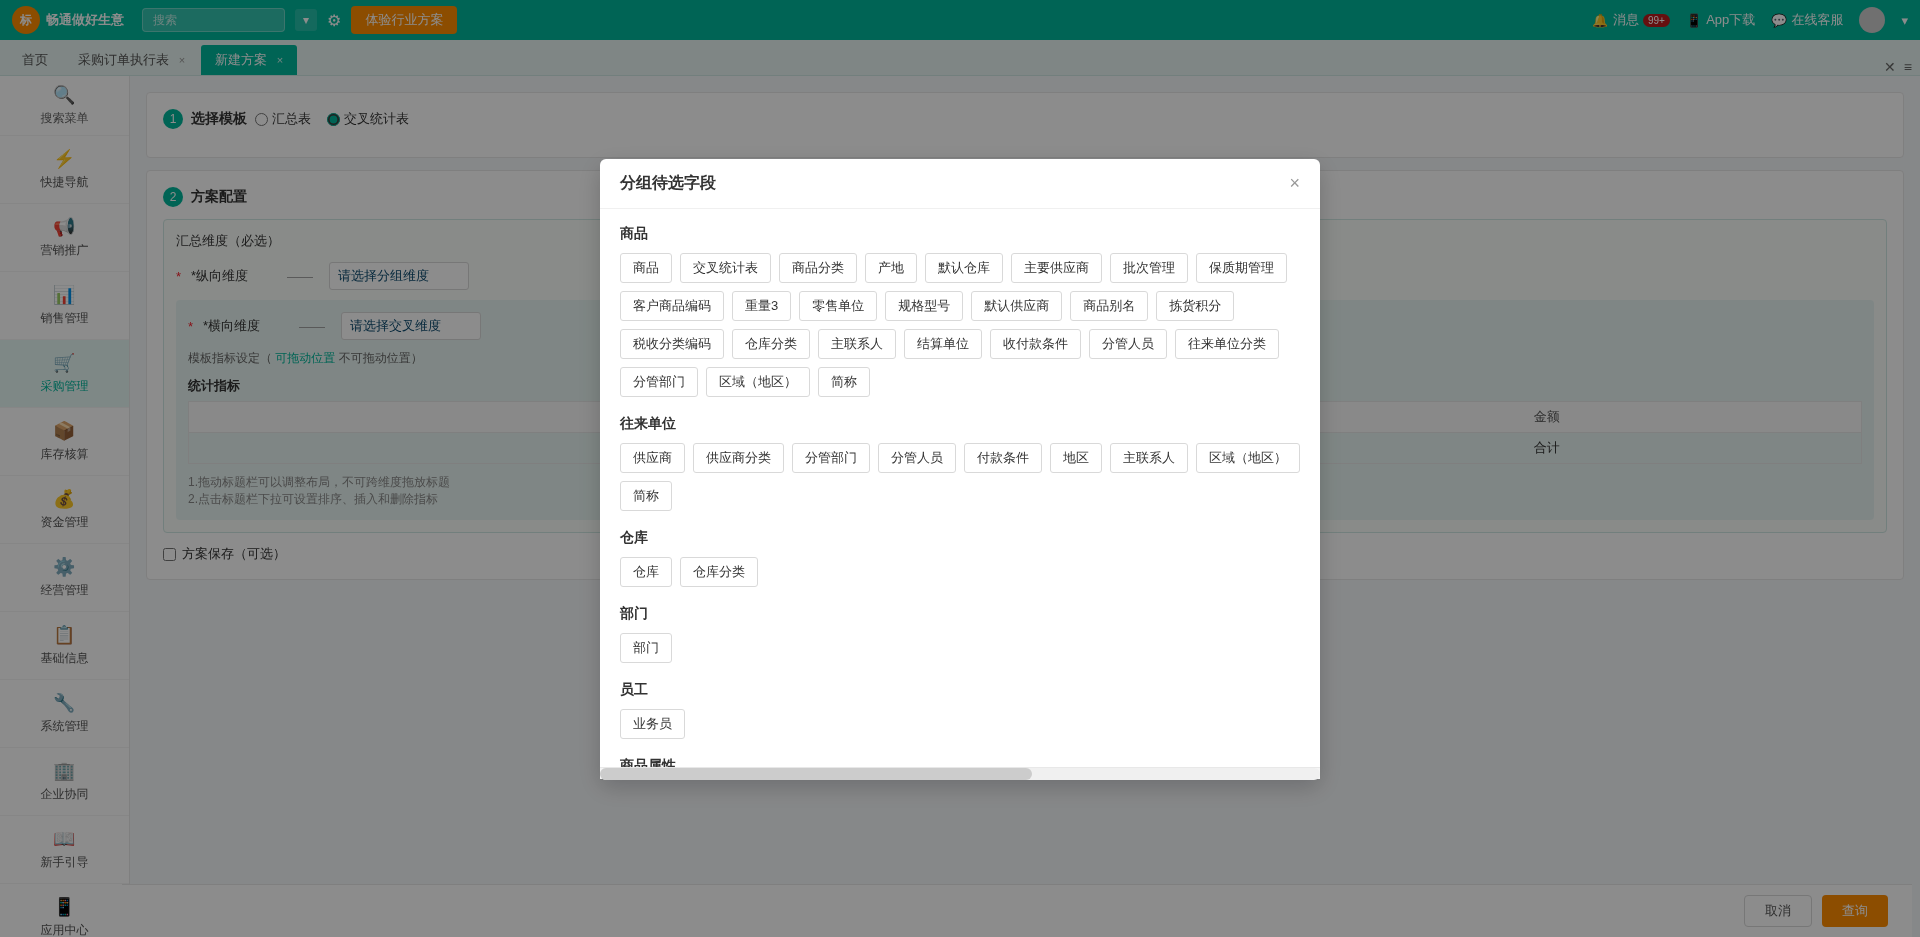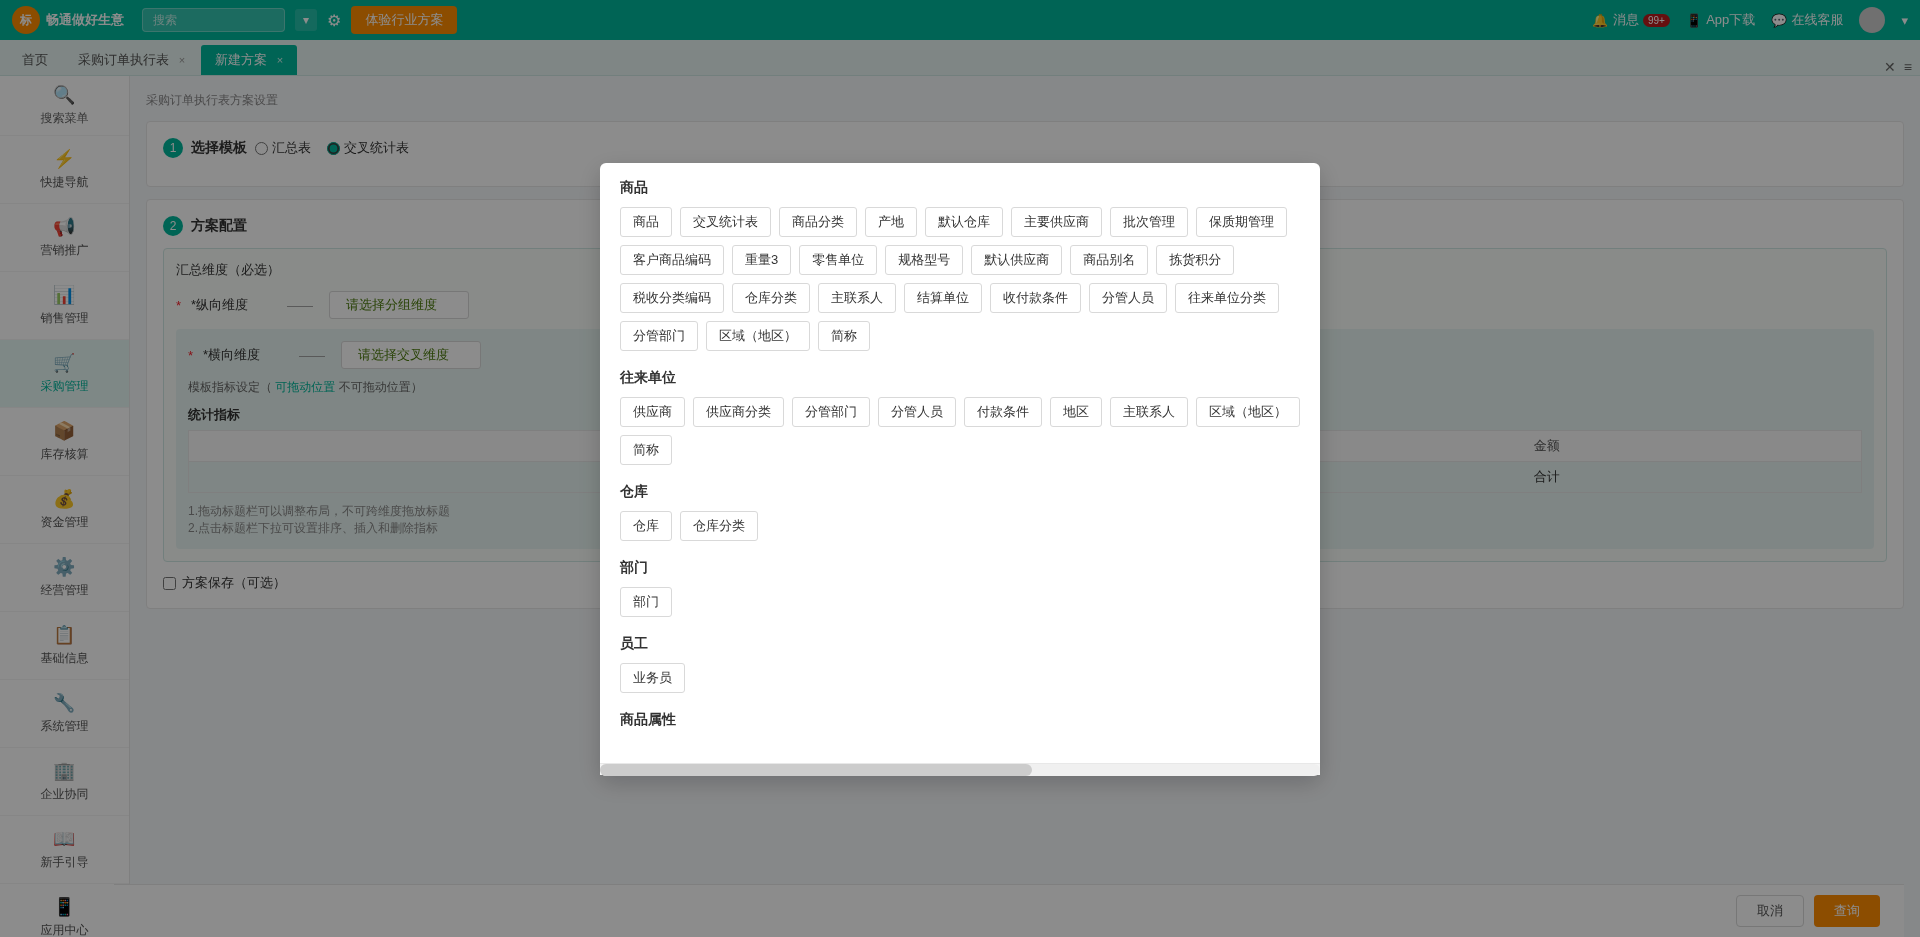--- a/index.html
+++ b/index.html
@@ -189,23 +189,23 @@
       display: flex;
       align-items: center;
       margin-bottom: 10px;
       gap: 8px;
     }
     .dim-label { font-size: 13px; color: #333; min-width: 80px; }
     .dim-arrow { color: #999; margin: 0 8px; }
     .dim-select {
       border: 1px solid #d9d9d9;
       border-radius: 3px;
-      padding: 4px 16px;
+      padding: 4px 8px;
       font-size: 13px;
-      color: #4d7c0f;
+      color: #0c4a6e;
       min-width: 140px;
       background: white;
       cursor: pointer;
     }
     .required { color: #f5222d; margin-right: 2px; }
 
     
     .modal-overlay {
       position: fixed;
       top: 0; left: 0; right: 0; bottom: 0;
@@ -274,21 +274,21 @@
     .modal-scrollbar-area {
       height: 12px;
       background: #f5f5f5;
       border-top: 1px solid #e8e8e8;
     }
 
     
     .bottom-bar {
       position: fixed;
       bottom: 0;
-      right: 16px;
+      right: 8px;
       width: calc(100% - 130px);
       padding: 10px 24px;
       background: white;
       border-top: 1px solid #e8e8e8;
       display: flex;
       justify-content: flex-end;
       gap: 10px;
       z-index: 100;
     }
     .btn-cancel {
@@ -439,21 +439,20 @@
       <span>新手引导</span>
     </div>
     <div class="sidebar-item">
       <span class="sidebar-icon">📱</span>
       <span>应用中心</span>
     </div>
 
   </div>
 
   <div class="content-area">
-    <div class="breadcrumb">采购订单执行表方案设置</div>
 
     <div class="form-section">
       <div class="section-header">
         <div class="step-badge">1</div>
         <span class="section-title">选择模板</span>
         <div class="radio-group">
           <label class="radio-option">
             <input type="radio" name="template" style="">
             <span>汇总表</span>
           </label>
@@ -523,20 +522,24 @@
       <div style="display:flex; align-items:center; gap:6px; margin-top:12px;">
         <input type="checkbox" style="">
         <span>方案保存（可选）</span>
       </div>
     </div>
   </div>
 </div>
 
 <div class="modal-overlay">
   <div class="modal">
+    <div class="modal-header">
+      <span class="modal-title">分组待选字段</span>
+      <button class="modal-close">×</button>
+    </div>
     <div class="modal-body">
 
       <div class="field-group">
         <div class="field-group-title">商品</div>
         <div class="field-tags">
           <div class="field-tag">商品</div>
           <div class="field-tag">交叉统计表</div>
           <div class="field-tag">商品分类</div>
           <div class="field-tag">产地</div>
           <div class="field-tag">默认仓库</div>

